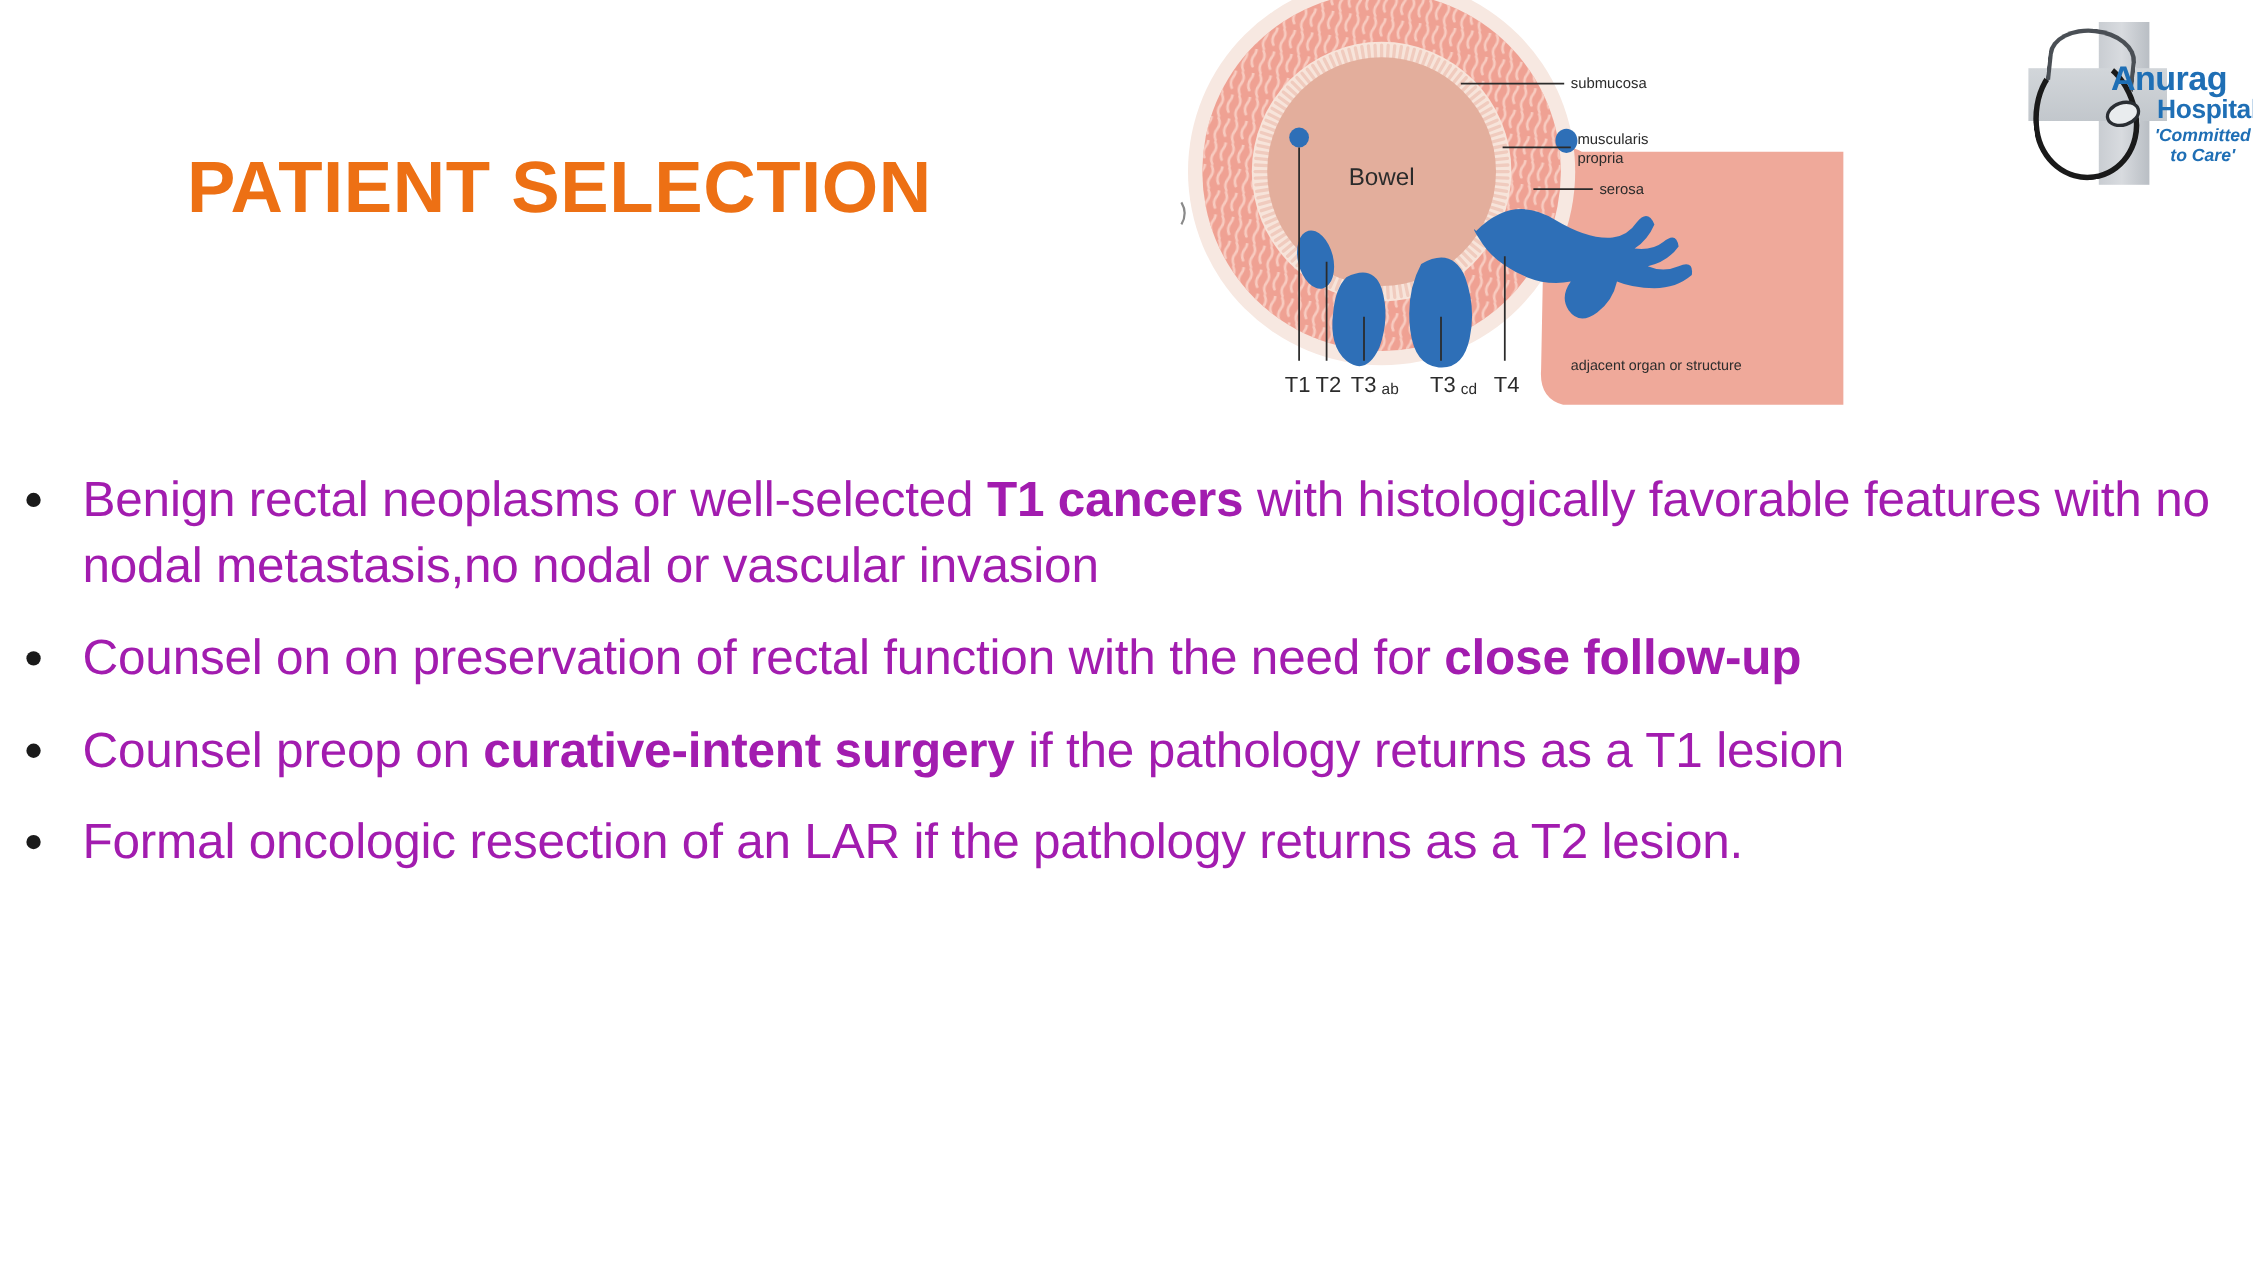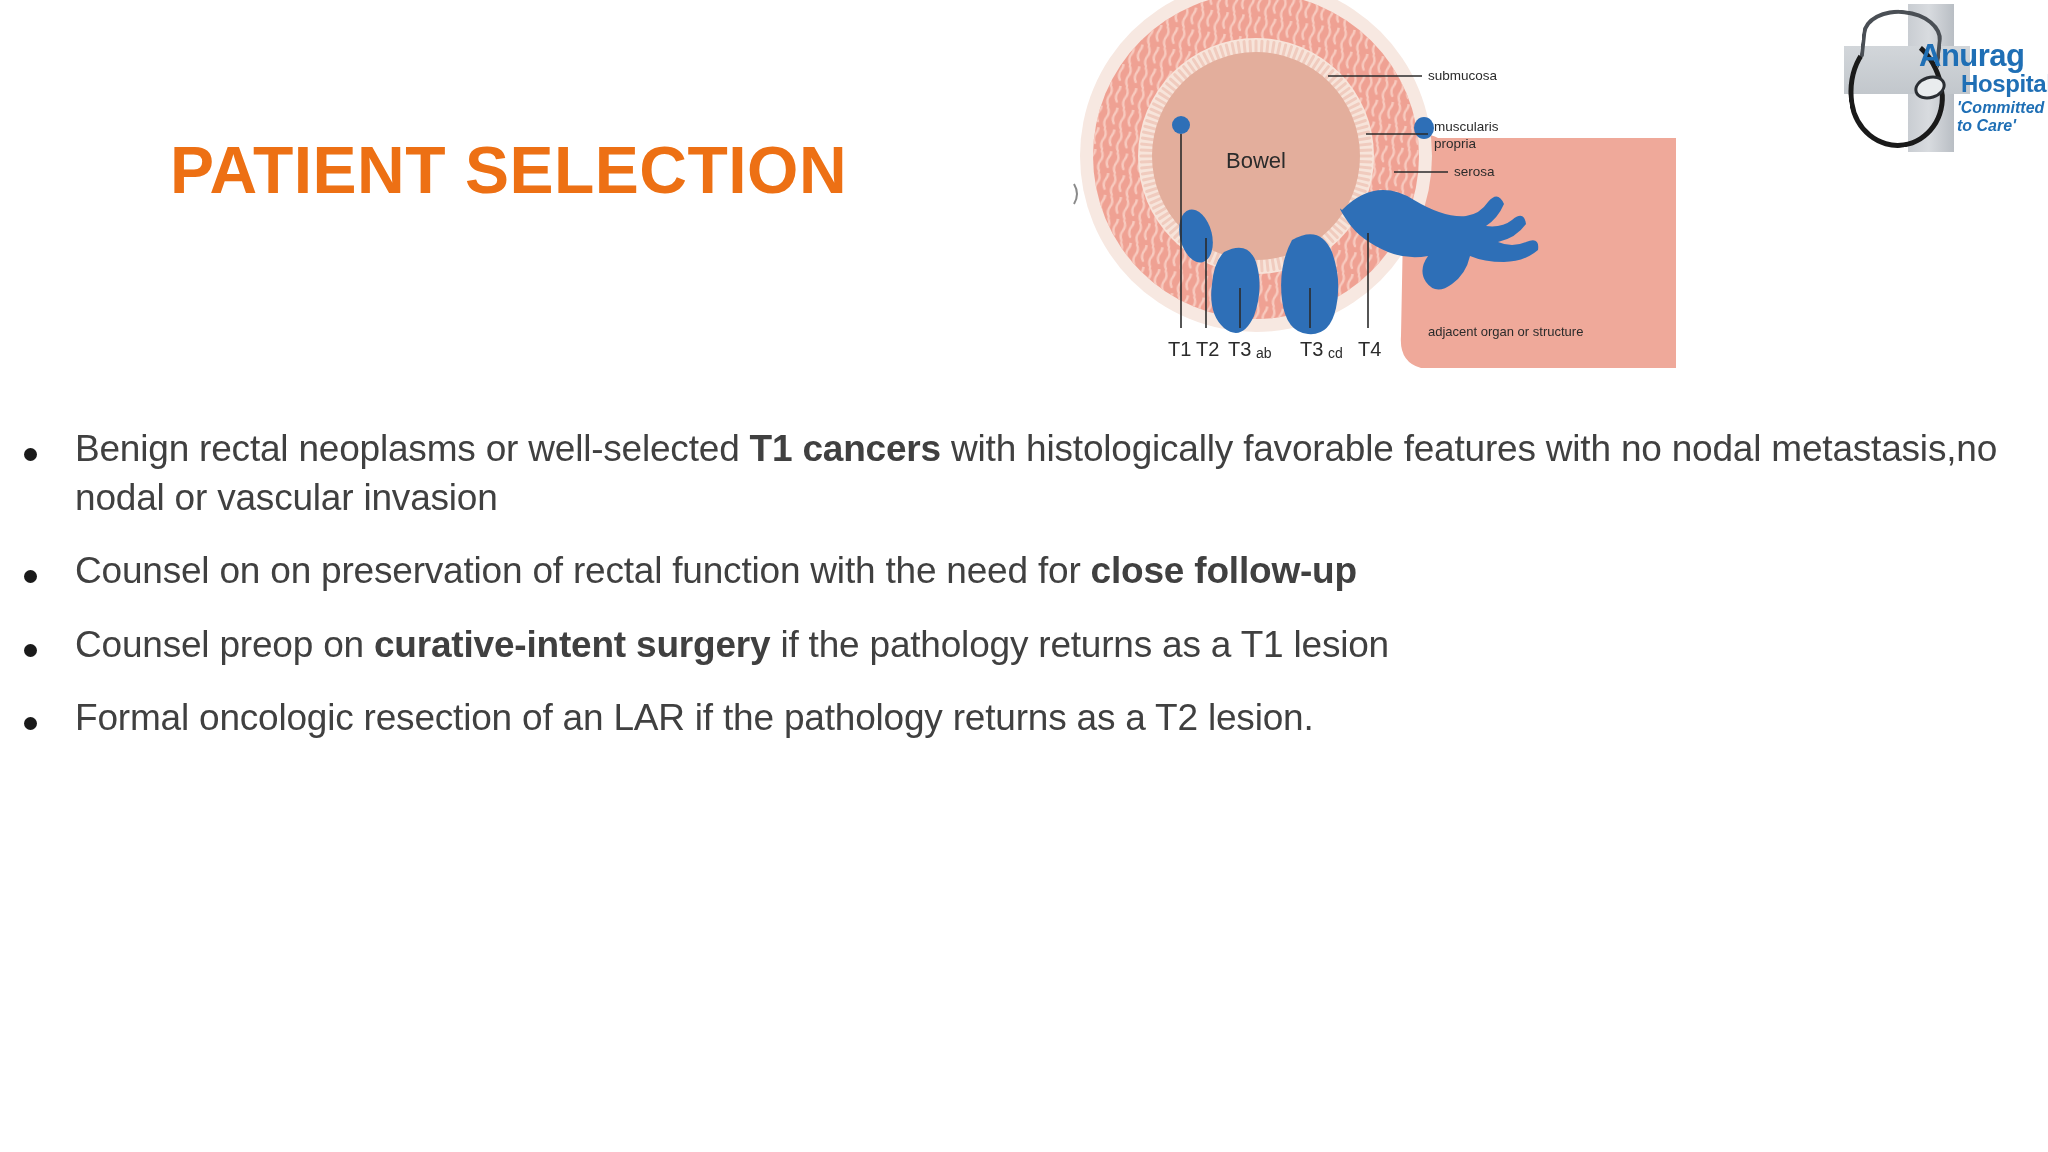--- a/index.html
+++ b/index.html
@@ -26,23 +26,24 @@
     letter-spacing: 0.5px;
     color: #ED7014;
     white-space: nowrap;
     margin-left: 28px;
   }
 
   
   #logo {
     position: absolute;
     left: 1842px;
-    top: 2px;
+    top: 18px;
     width: 206px;
     height: 160px;
+    text-align: center;
   }
   .logo-cross-v {
     position: absolute;
     left: 66px;
     top: 2px;
     width: 46px;
     height: 148px;
     background: linear-gradient(90deg, #c9cdd2 0%, #d8dbdf 45%, #b9bec4 100%);
   }
   .logo-cross-h {
@@ -139,23 +140,23 @@
   .bullet-dot {
     position: absolute;
     left: 24px;
     top: 24px;
     width: 13px;
     height: 13px;
     background: #1a1a1a;
     border-radius: 50%;
   }
   .bullet-text {
-    font-size: 37px;
+    font-size: 45px;
     line-height: 1.33;
-    color: #404040;
+    color: #a21caf;
     letter-spacing: -0.2px;
   }
   .bullet-text b { font-weight: bold; }
 </style>
 </head>
 <body>
 
 <div id="slide">
 
   <div id="slide-title">PATIENT SELECTION</div>

